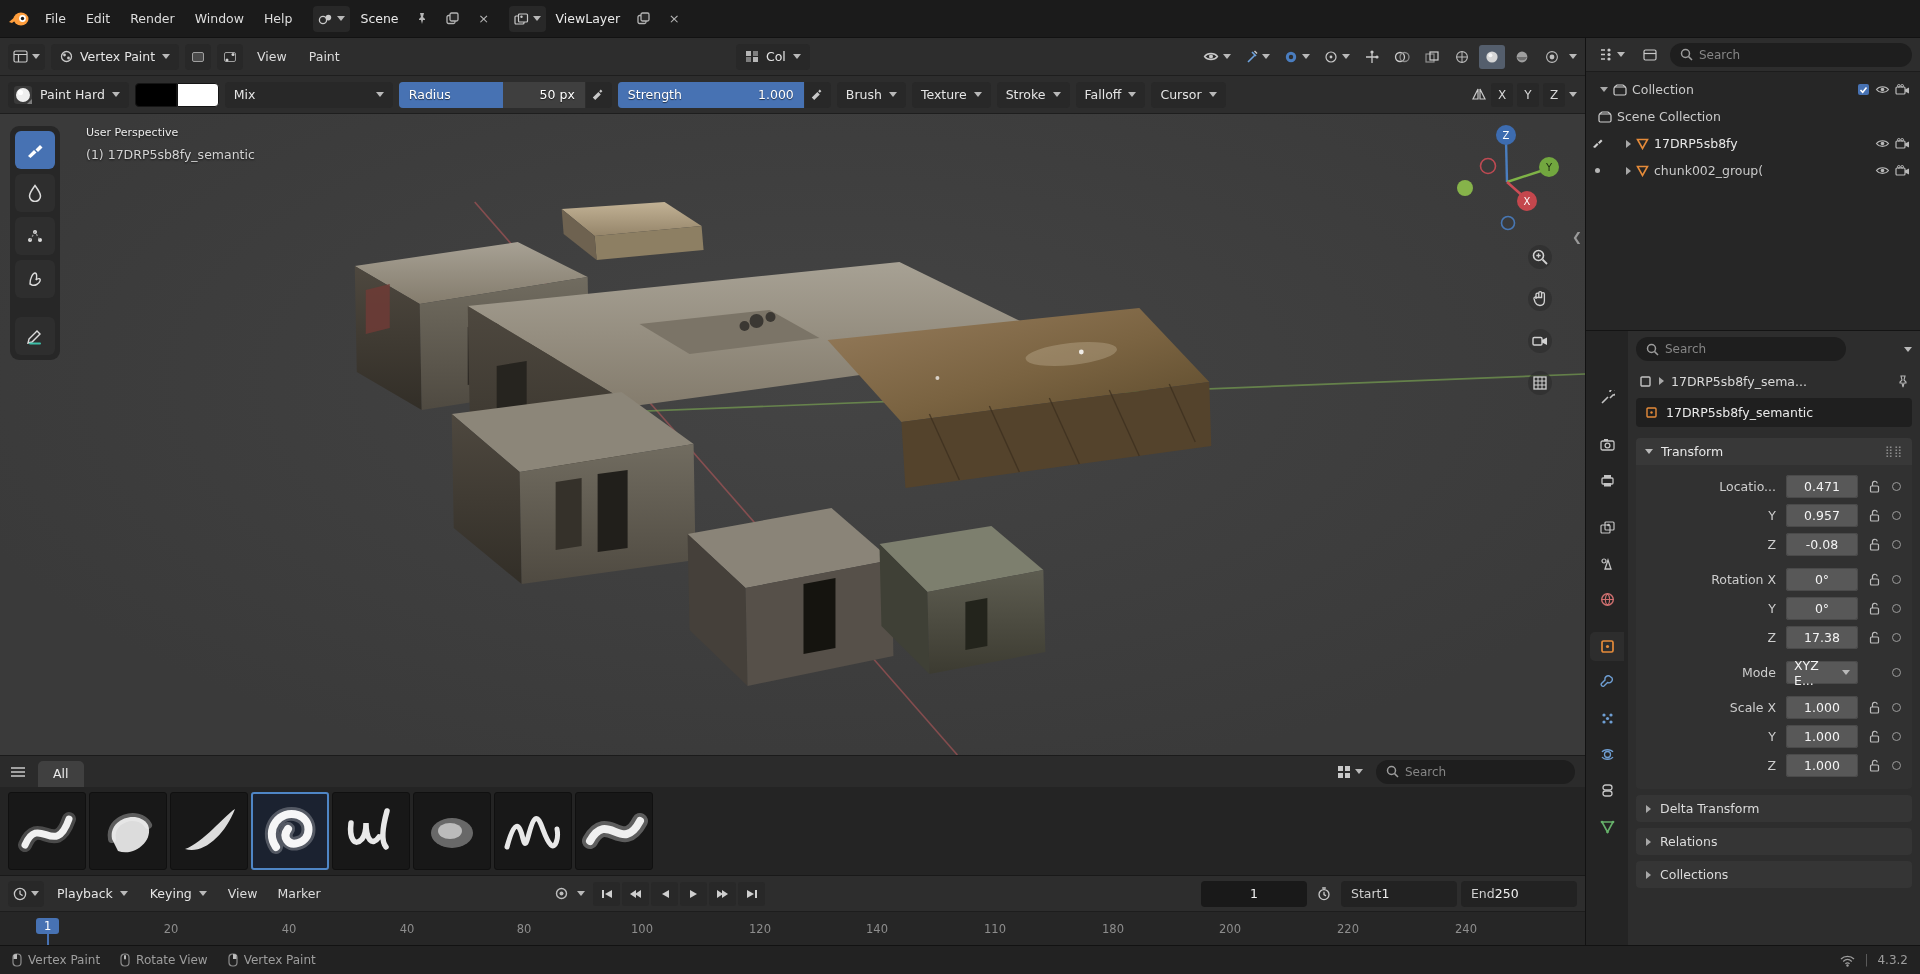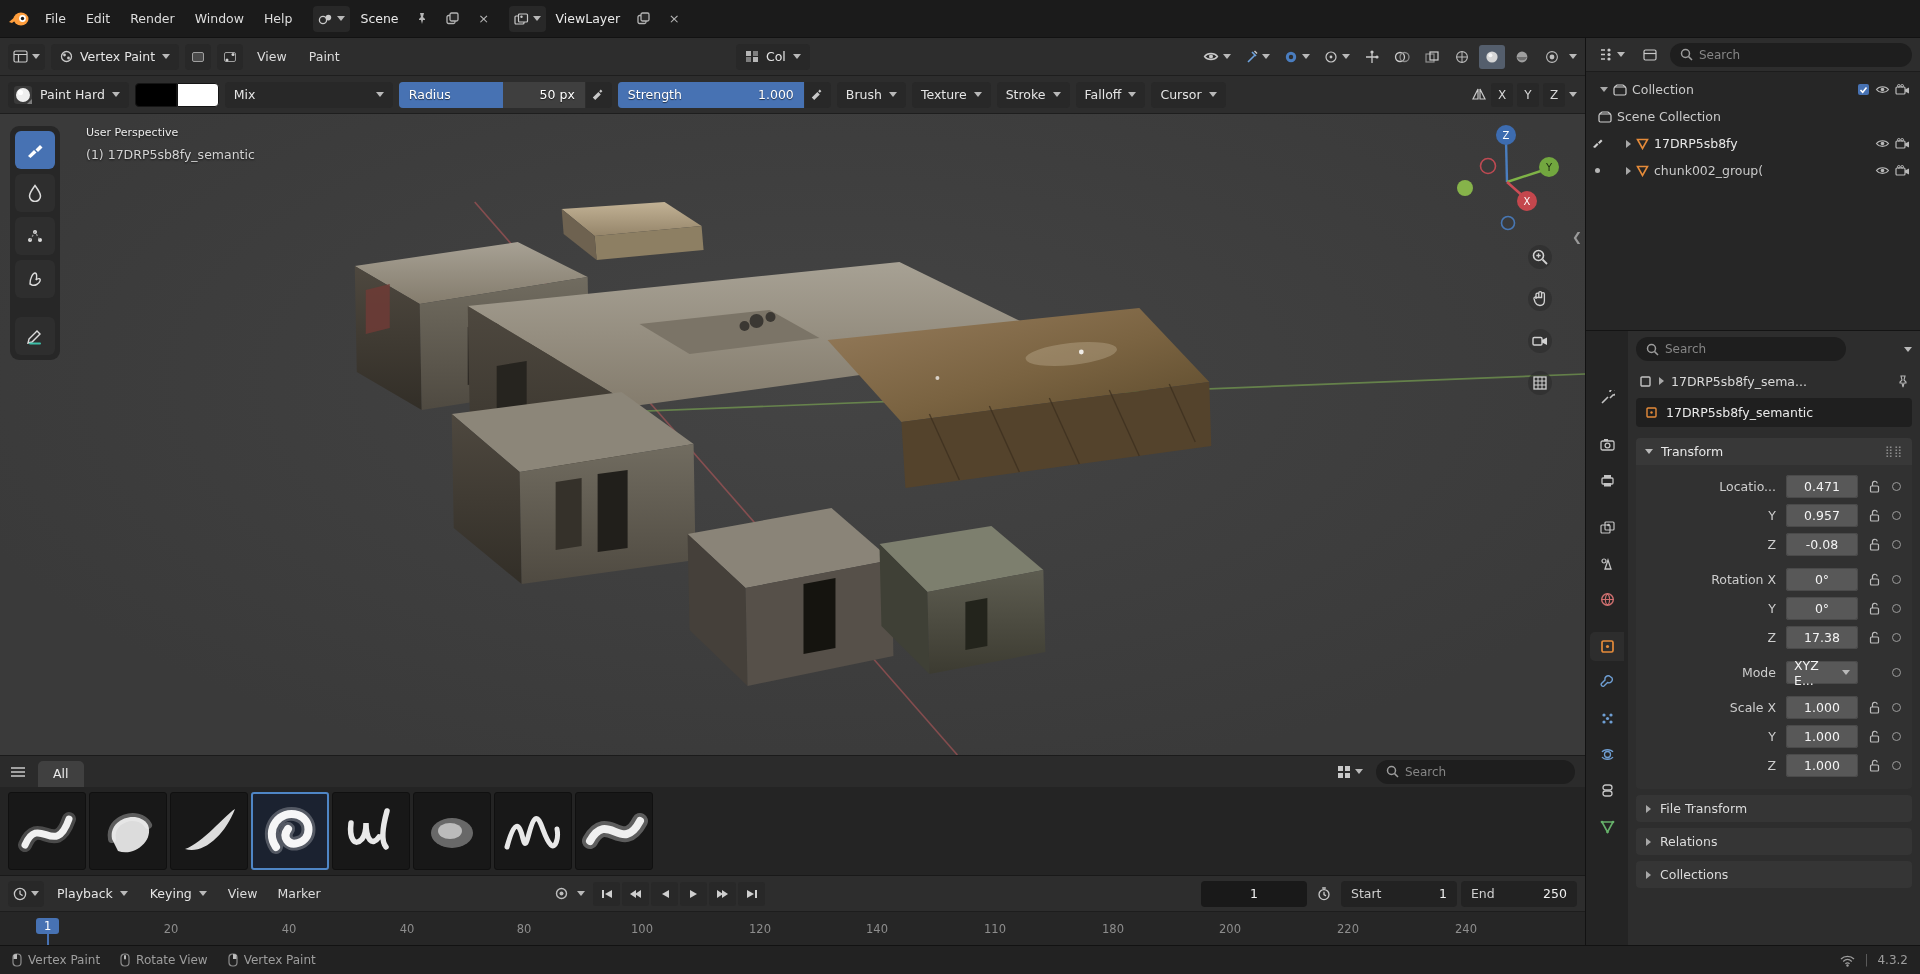--- a/index.html
+++ b/index.html
@@ -63,21 +63,21 @@
   .search input::placeholder{color:#868686}
   .shelf-body{height:88px;background:#242424;display:flex;gap:3px;padding:4px 8px;align-items:center}
   .thumb{width:78px;height:78px;background:#181818;border-radius:3px;border:1px solid #101010;display:flex;align-items:center;justify-content:center}
   .thumb.selected{border:2px solid #4f86c6;background:#1b2230}
 
   
   .tl-header{height:36px;background:#2d2d2d;border-top:1px solid #191919;display:flex;align-items:center;padding:0 8px;gap:4px}
   .pbtn{width:27px;height:24px;display:flex;align-items:center;justify-content:center;border-radius:3px;background:#282828}
   .playgrp{display:flex;gap:2px;margin:0 auto}
   .framefield{width:106px;height:26px;background:#191919;border-radius:4px;color:#f2f2f2;display:flex;align-items:center;justify-content:center;margin-left:auto}
-  .range{height:26px;background:#222222;border-radius:4px;display:flex;align-items:center;justify-content:space-between;padding:0 10px;width:116px;color:#cfcfcf}
+  .range{height:26px;background:#222222;border-radius:4px;display:flex;align-items:center;padding:0 10px;width:116px;color:#cfcfcf}
   .range b{color:#f0f0f0;font-weight:normal}
   .tl-ruler{height:34px;background:#262626;position:relative;border-top:1px solid #1d1d1d}
   .tick{position:absolute;top:10px;transform:translateX(-50%);color:#8d8d8d;font-size:11.5px}
   .playhead{position:absolute;left:36px;top:6px;background:#4772b3;color:#fff;border-radius:3px;padding:1px 8px;font-size:11.5px}
   .playhead::after{content:"";position:absolute;left:50%;top:100%;width:2px;height:11px;margin-left:-1px;background:#4772b3}
 
   
   .statusbar{height:29px;background:#222222;border-top:1px solid #121212;display:flex;align-items:center;padding:0 12px;gap:20px;color:#9d9d9d;font-size:12px}
   .sb-item{display:flex;align-items:center;gap:6px}
   .sb-right{margin-left:auto;display:flex;gap:9px;align-items:center;color:#9d9d9d}
@@ -1089,21 +1089,21 @@
                   </span>
                 <span class="dotcol">
                     <span class="odot"></span>
                   </span>
               </div>
             </div>
           </div>
 
           <div class="cpanel">
             <span class="tri-r"></span>
-            <span>File Transform</span>
+            <span>Delta Transform</span>
           </div>
           <div class="cpanel">
             <span class="tri-r"></span>
             <span>Relations</span>
           </div>
           <div class="cpanel">
             <span class="tri-r"></span>
             <span>Collections</span>
           </div>
         </div>

